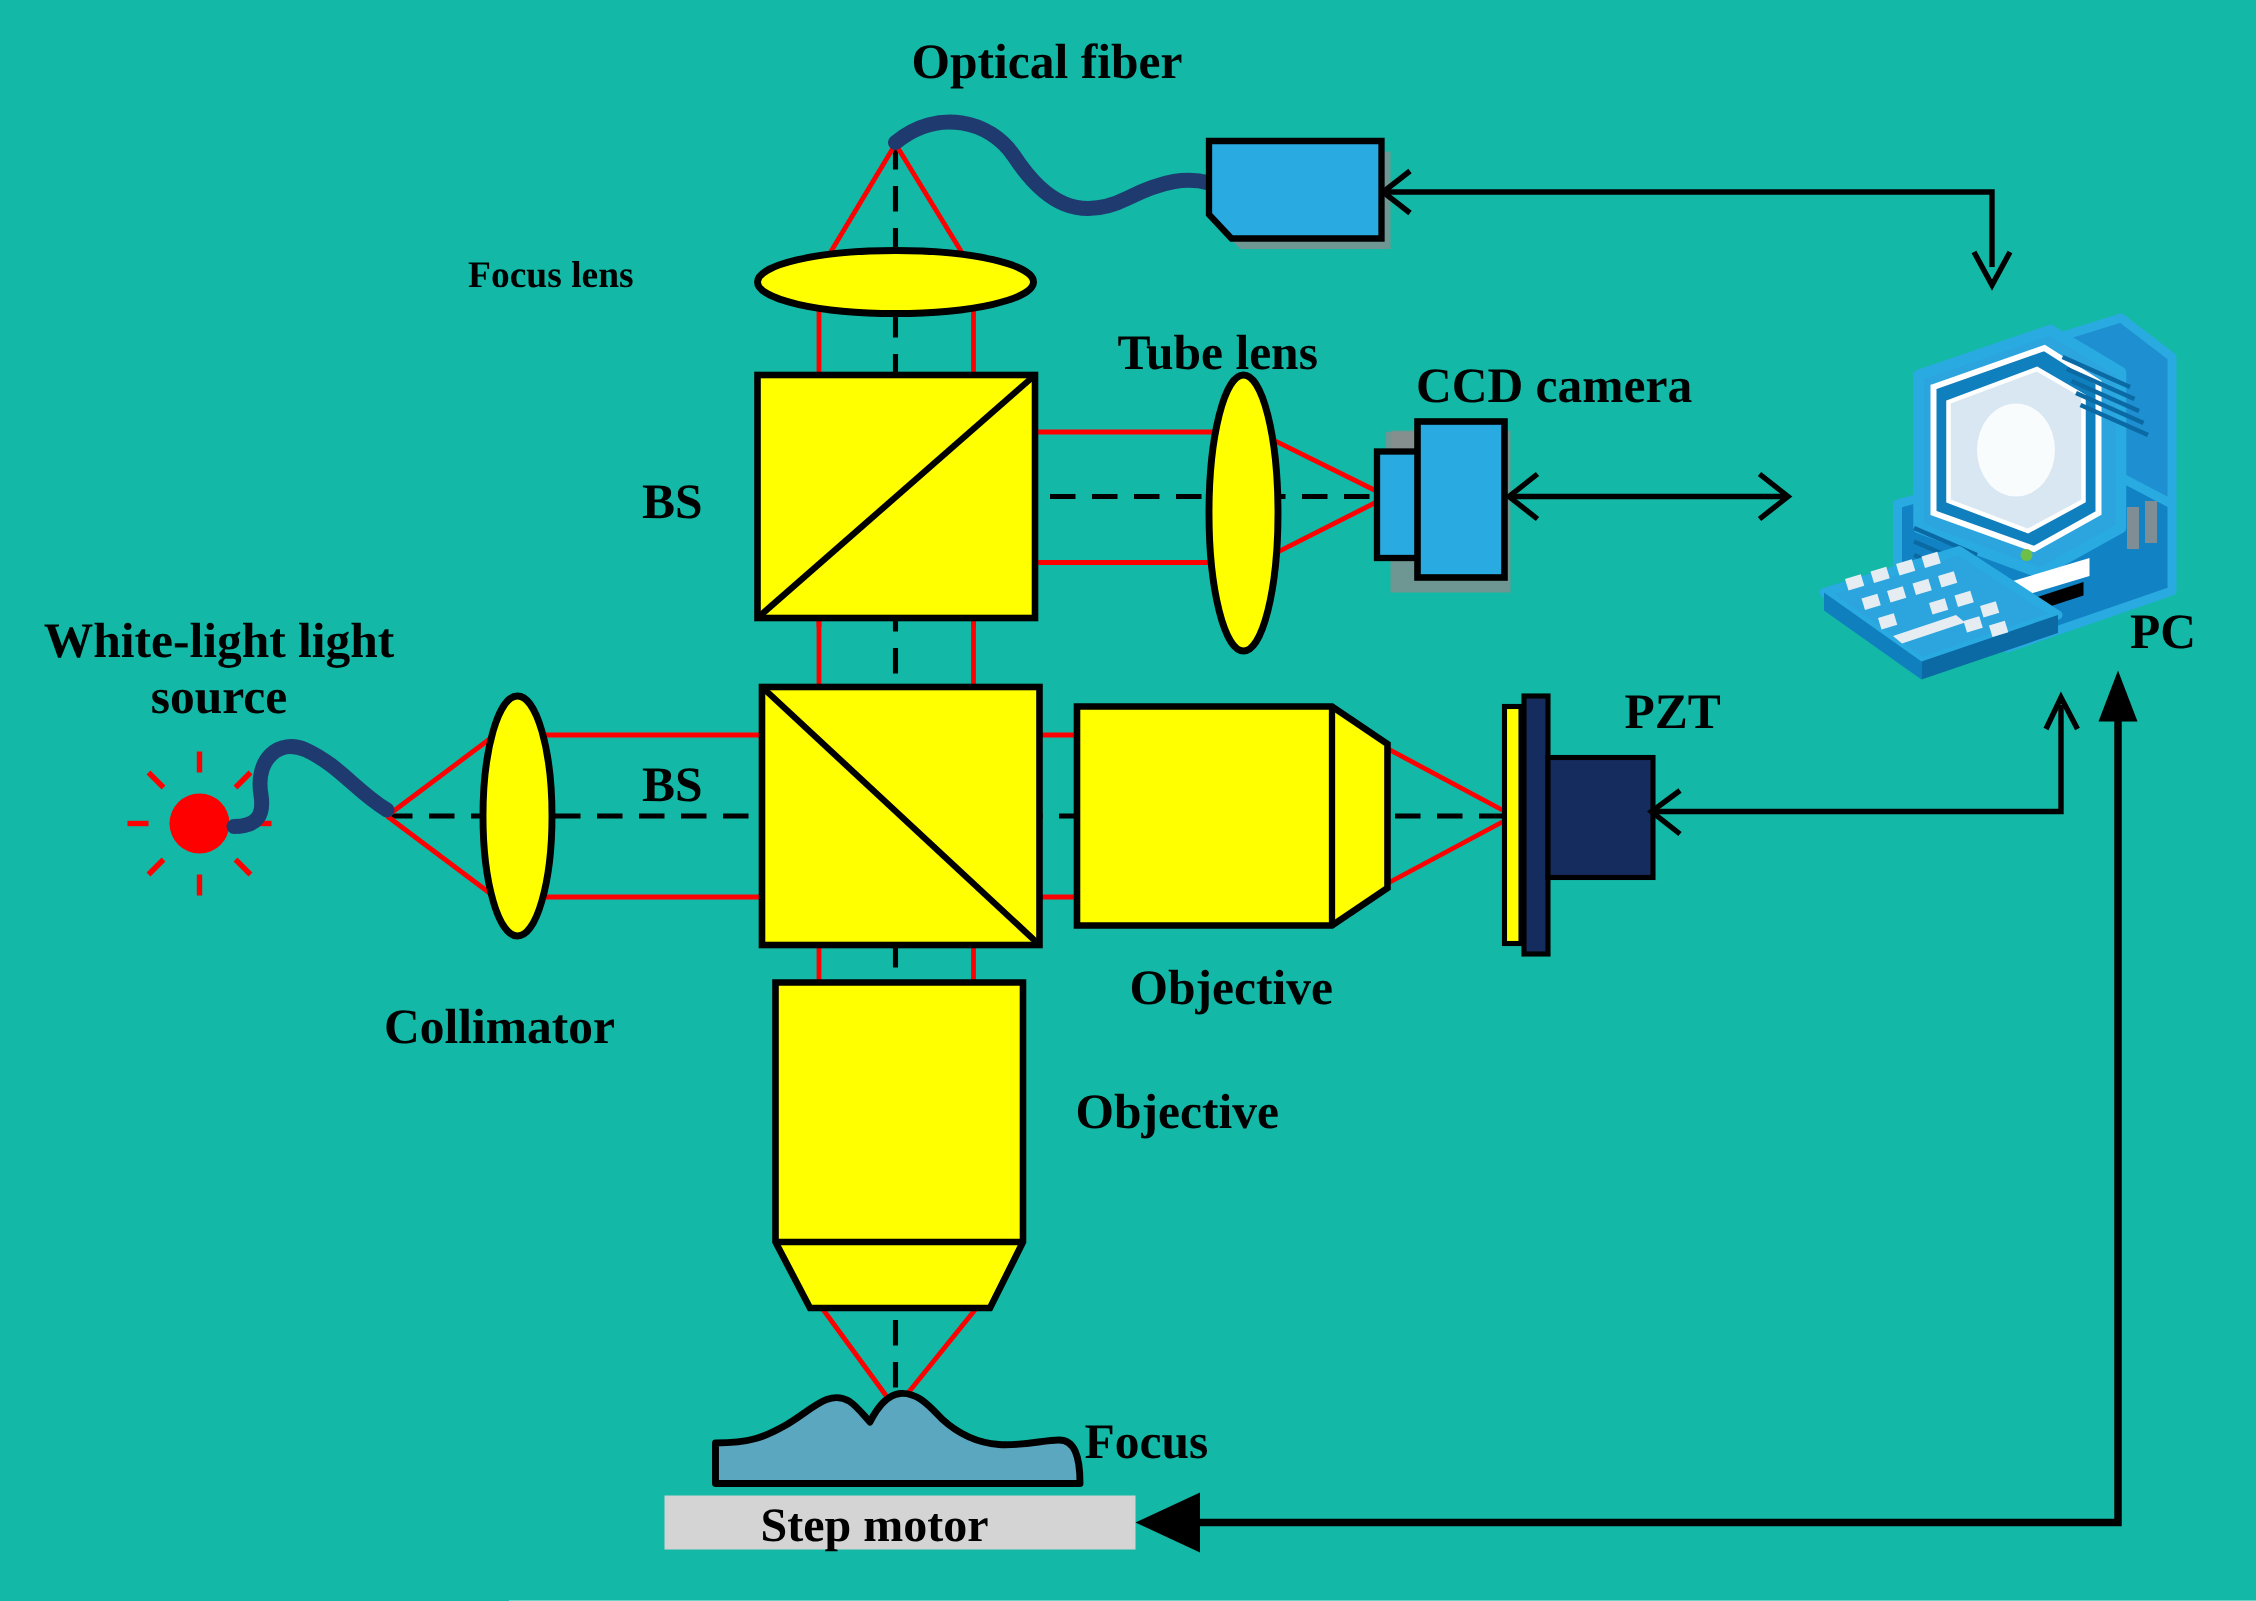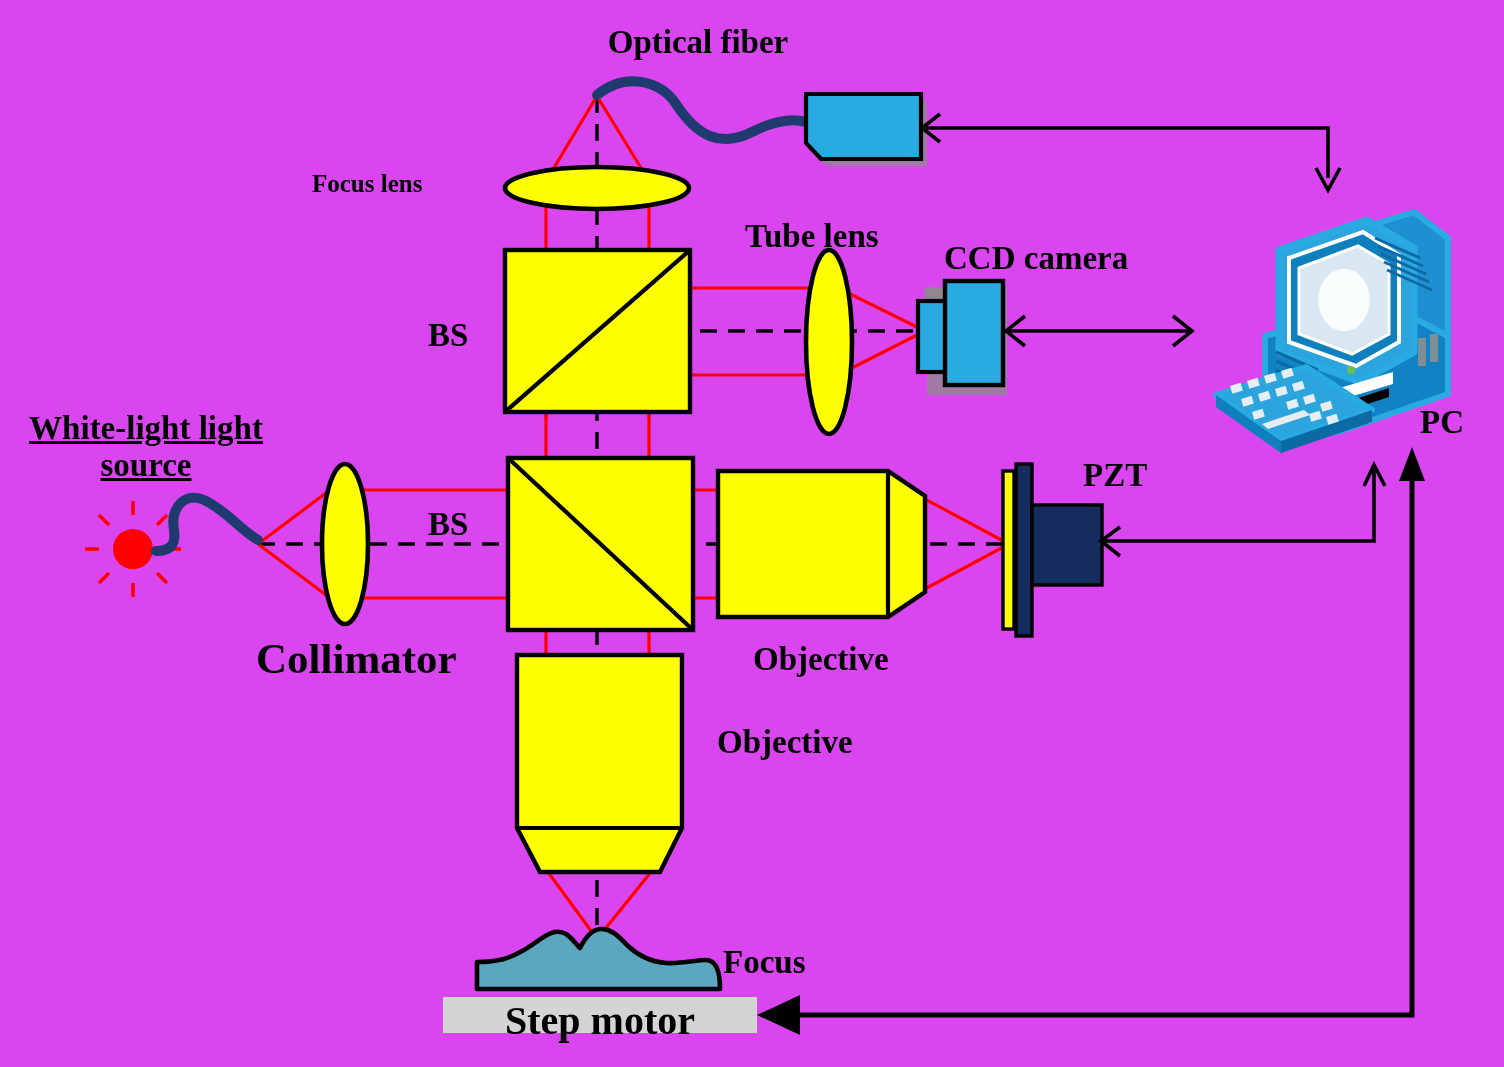--- a/index.html
+++ b/index.html
@@ -1,19 +1,19 @@
 <!DOCTYPE html>
 <html><head>
 <meta charset="utf-8">
 <title>White-light interferometer schematic</title>
 <style>
   html,body{margin:0;padding:0;background:#ffffff;}
   body{width:1504px;height:1067px;overflow:hidden;
        font-family:"Liberation Serif", "DejaVu Serif", serif;}
-  #stage{position:relative;width:1504px;height:1067px;background:#d946ef;}
+  #stage{position:relative;width:1504px;height:1067px;background:#14b8a6;}
   #stage svg{position:absolute;left:0;top:0;}
   .lbl{position:absolute;font-family:"Liberation Serif","DejaVu Serif",serif;
        font-weight:bold;color:#000;white-space:pre;line-height:1.12;}
   .lbl.c{text-align:center;}
 </style>
 </head>
 <body>
 
 <div id="stage">
 
@@ -217,33 +217,33 @@
 
 
 <div class="lbl" style="left:312px;top:170px;font-size:25px;">Focus lens</div>
 
 <div class="lbl" style="left:745px;top:218px;font-size:33px;">Tube lens</div>
 
 <div class="lbl" style="left:944px;top:240px;font-size:33px;">CCD camera</div>
 
 <div class="lbl" style="left:428px;top:317px;font-size:33px;">BS</div>
 
-<div class="lbl c" style="left:10px;top:410px;width:272px;font-size:33px;text-decoration:underline;">White-light light
+<div class="lbl c" style="left:10px;top:410px;width:272px;font-size:33px;">White-light light
 source</div>
 
 <div class="lbl" style="left:428px;top:506px;font-size:33px;">BS</div>
 
 <div class="lbl" style="left:1083px;top:457px;font-size:33px;text-align:center;">PZT</div>
 
-<div class="lbl" style="left:256px;top:635px;font-size:43px;">Collimator</div>
+<div class="lbl" style="left:256px;top:667px;font-size:33px;">Collimator</div>
 
 <div class="lbl" style="left:753px;top:641px;font-size:33px;">Objective</div>
 
 
 <div class="lbl" style="left:1420px;top:404px;font-size:33px;">PC</div>
 
 <div class="lbl" style="left:717px;top:724px;font-size:33px;">Objective</div>
 
 <div class="lbl" style="left:723px;top:944px;font-size:33px;">Focus</div>
 
-<div class="lbl c" style="left:443px;top:999px;width:314px;font-size:40px;">Step motor</div>
+<div class="lbl c" style="left:426px;top:999px;width:314px;font-size:32px;">Step motor</div>
 
 </div>
 
 </body></html>

